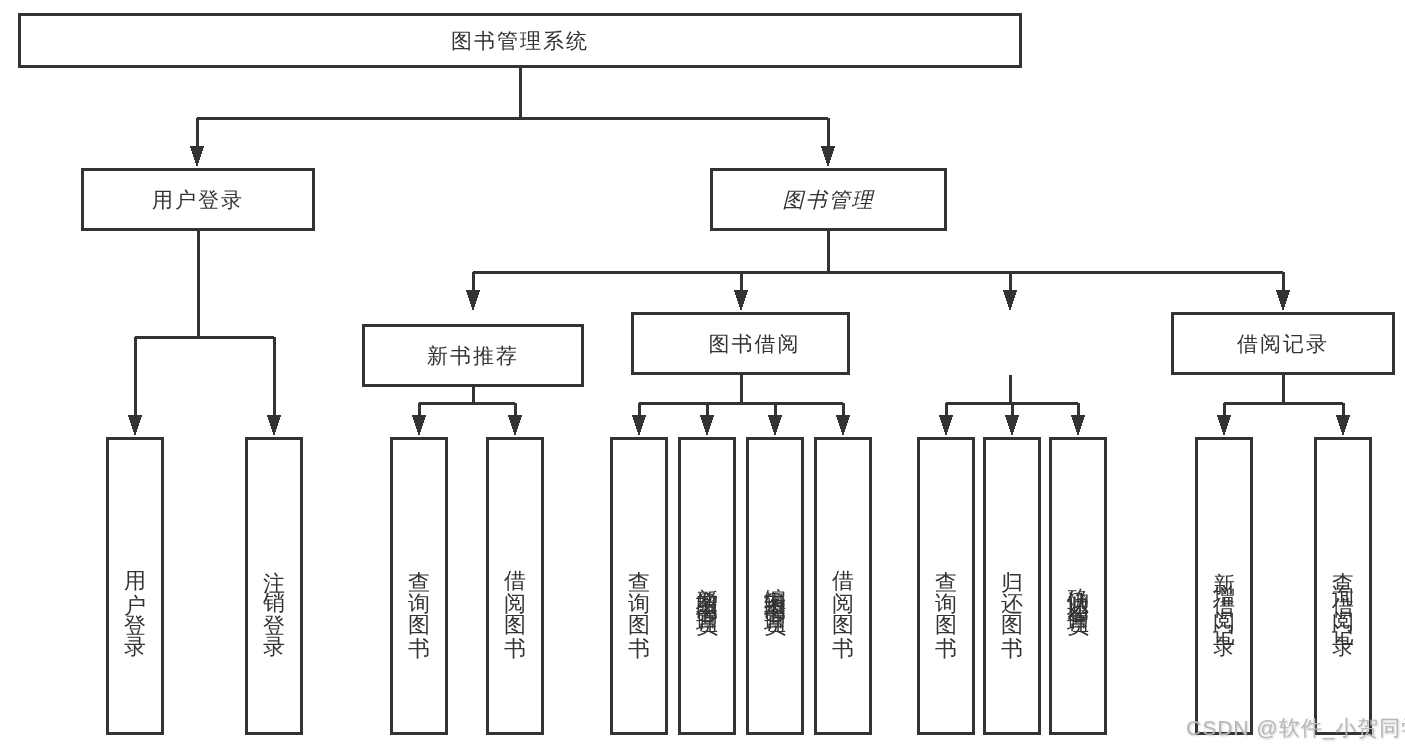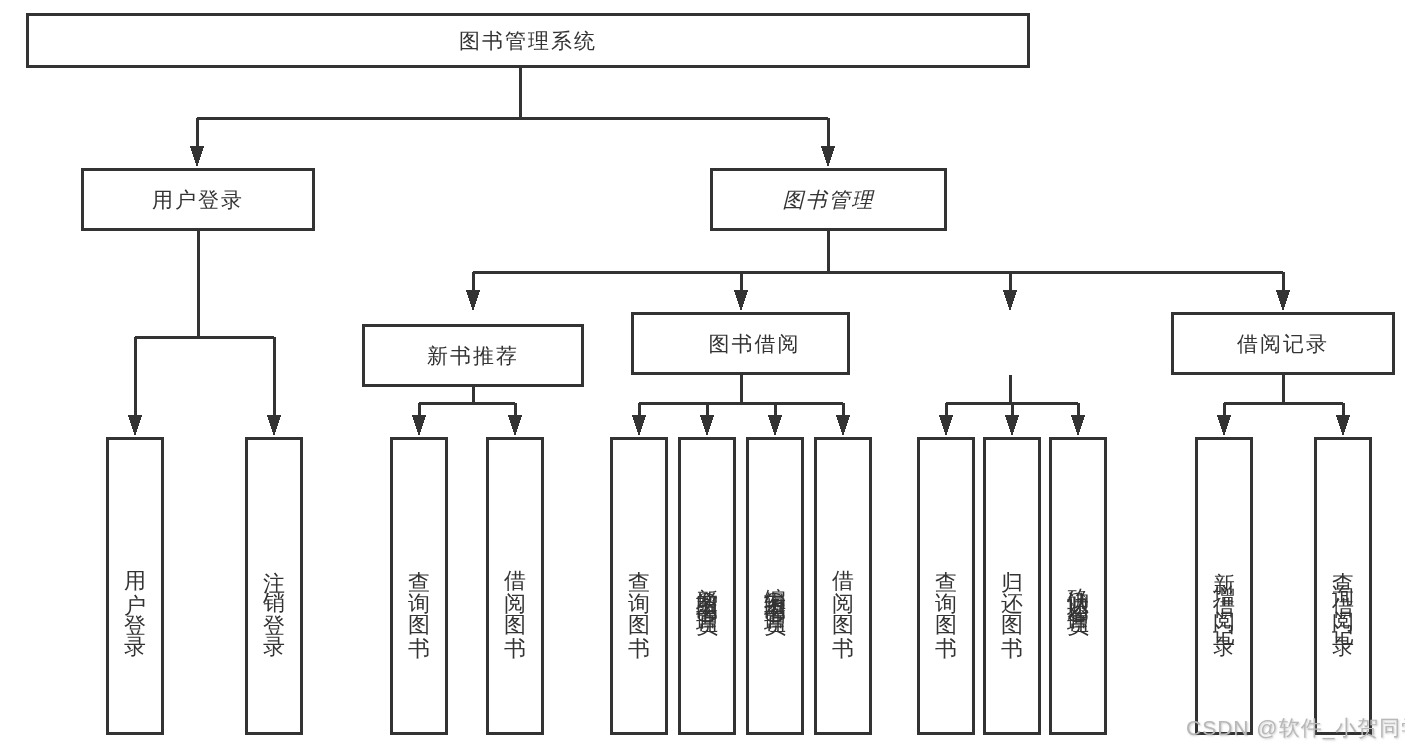--- a/index.html
+++ b/index.html
@@ -64,21 +64,21 @@
       <polygon points="775,437 768,415 782,415"></polygon>
       <polygon points="843,437 836,415 850,415"></polygon>
       <polygon points="946,437 939,415 953,415"></polygon>
       <polygon points="1012,437 1005,415 1019,415"></polygon>
       <polygon points="1078,437 1071,415 1085,415"></polygon>
       <polygon points="1224,437 1217,415 1231,415"></polygon>
       <polygon points="1343,437 1336,415 1350,415"></polygon>
     </g>
   </svg>
 
-  <div class="node" style="left:18px;top:13px;width:1004px;height:55px;margin-left:8px;">图书管理系统</div>
+  <div class="node" style="left:18px;top:13px;width:1004px;height:55px;">图书管理系统</div>
 
   <div class="node" style="left:81px;top:168px;width:234px;height:63px;">用户登录</div>
   <div class="node" style="left:710px;top:168px;width:237px;height:63px;font-style:italic;">图书管理</div>
 
   <div class="node" style="left:362px;top:324px;width:222px;height:63px;">新书推荐</div>
   <div class="node" style="left:631px;top:312px;width:219px;height:63px;padding-left:28px;">图书借阅</div>
   <div class="node" style="left:1171px;top:312px;width:224px;height:63px;">借阅记录</div>
 
   <div class="vnode" style="left:106px;top:437px;width:58px;height:298px;">
     <span class="vtext ls-4">用户登录</span>

